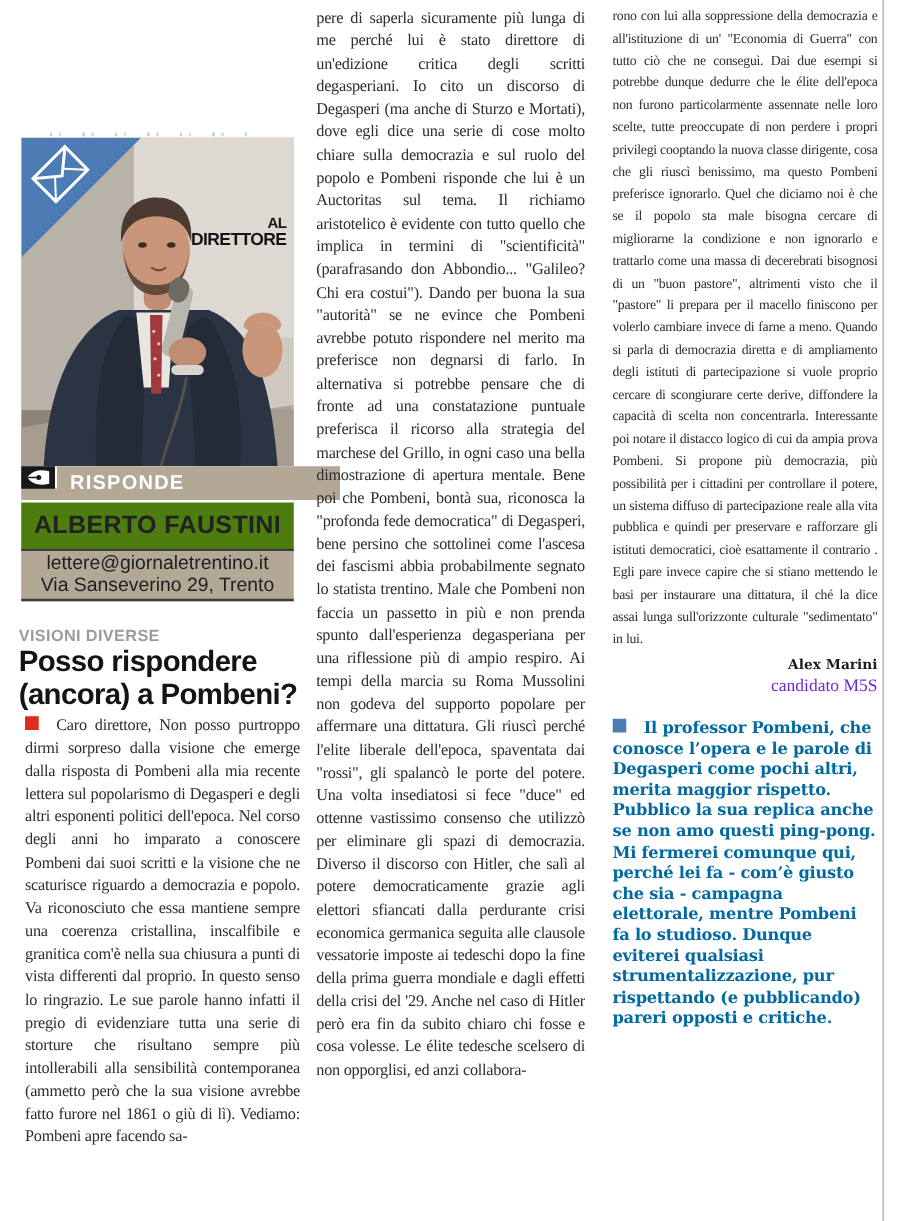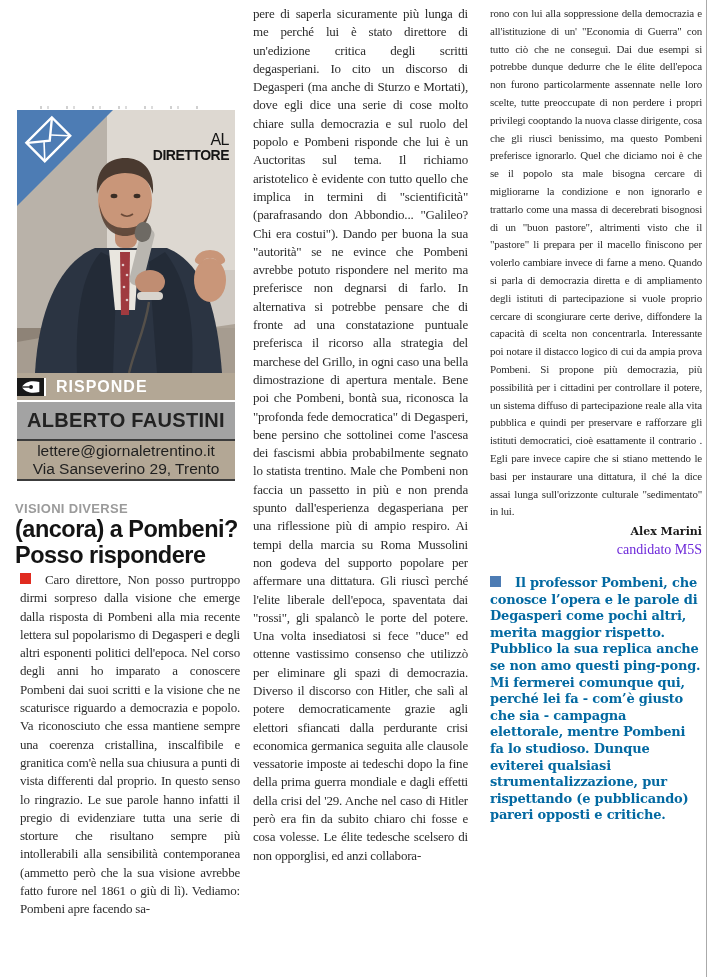--- a/index.html
+++ b/index.html
@@ -46,46 +46,46 @@
   .corner-triangle svg {
     position:absolute; left:12px; top:14px;
     transform:rotate(-45deg);
   }
   .photo-label {
     position:absolute; right:6px; top:22px; text-align:right;
     font-family:"Liberation Sans", sans-serif;
     color:#151515; line-height:1.0; letter-spacing:-.5px;
   }
   .photo-label .l1 { font-size:26px; font-weight:bold; }
-  .photo-label .l2 { font-size:16px; font-weight:normal; }
+  .photo-label .l2 { font-size:12px; font-weight:bold;margin-top:40px; }
   .photo-label .l3 { font-size:14px; font-weight:bold; }
 
   
   .risponde-bar {
-    position:absolute; left:17px; top:373px; width:218px; height:27px;
-    background:var(--tan,#b3a795); display:flex; align-items:center;
+    position:absolute; left:17px; top:373px; width:255px; height:27px;
+    background:var(--tan,#b3a795); display:flex; align-items:flex-start;
   }
   .risponde-bar .nib-box {
     width:29px; background:#181818; display:flex;
     align-items:center; justify-content:center; flex:none;
     border-right:2px solid #fff;
   }
   .risponde-bar .risponde-label {
     font-family:"Liberation Sans", sans-serif; font-weight:bold;
     font-size:16px; color:#fff; letter-spacing:1px;
     align-self:center; padding-left:10px;
   }
 
   .editor-name {
     position:absolute; left:17px; top:400px; width:218px; height:41px;
     border-top:2px solid #fff; border-bottom:2px solid #3c3c3c;
     display:flex; align-items:center; justify-content:center;
     font-family:"Liberation Sans", sans-serif;
     font-size:20px; font-weight:600; color:#222; letter-spacing:.3px;
-    background:#a3a3a3;
+    background:#4d7c0f;
   }
   .contact-box {
     position:absolute; left:17px; top:441px; width:218px; height:40px;
     background:var(--tan,#b3a795); border-bottom:2px solid #3c3c3c;
     display:flex; flex-direction:column; align-items:center; justify-content:center;
     font-family:"Liberation Sans", sans-serif;
     font-size:15.5px; color:#1f1f1f; line-height:18px;
   }
 
   
@@ -221,22 +221,22 @@
 
 <div class="editor-name">ALBERTO FAUSTINI</div>
 
 <div class="contact-box">
   <div>lettere@giornaletrentino.it</div>
   <div>Via Sanseverino 29, Trento</div>
 </div>
 
 <div class="kicker">VISIONI DIVERSE</div>
 <div class="headline">
+  <div>Posso rispondere</div>
   <div>(ancora) a Pombeni?</div>
-  <div>Posso rispondere</div>
 </div>
 
 <div class="col-left-text">
   <p class="bodytext"><span class="bullet red"></span><span>Caro direttore, Non posso purtroppo dirmi sorpreso dalla visione che emerge dalla risposta di Pombeni alla mia recente lettera sul popolarismo di Degasperi e degli altri esponenti politici dell'epoca. Nel corso degli anni ho imparato a conoscere Pombeni dai suoi scritti e la visione che ne scaturisce riguardo a democrazia e popolo. Va riconosciuto che essa mantiene sempre una coerenza cristallina, inscalfibile e granitica com'è nella sua chiusura a punti di vista differenti dal proprio. In questo senso lo ringrazio. Le sue parole hanno infatti il pregio di evidenziare tutta una serie di storture che risultano sempre più intollerabili alla sensibilità contemporanea (ammetto però che la sua visione avrebbe fatto furore nel 1861 o giù di lì). Vediamo: Pombeni apre facendo sa-</span></p>
 </div>
 
 <div class="col-mid">
   <p class="bodytext">pere di saperla sicuramente più lunga di me perché lui è stato direttore di un'edizione critica degli scritti degasperiani. Io cito un discorso di Degasperi (ma anche di Sturzo e Mortati), dove egli dice una serie di cose molto chiare sulla democrazia e sul ruolo del popolo e Pombeni risponde che lui è un Auctoritas sul tema. Il richiamo aristotelico è evidente con tutto quello che implica in termini di "scientificità" (parafrasando don Abbondio... "Galileo? Chi era costui"). Dando per buona la sua "autorità" se ne evince che Pombeni avrebbe potuto rispondere nel merito ma preferisce non degnarsi di farlo. In alternativa si potrebbe pensare che di fronte ad una constatazione puntuale preferisca il ricorso alla strategia del marchese del Grillo, in ogni caso una bella dimostrazione di apertura mentale. Bene poi che Pombeni, bontà sua, riconosca la "profonda fede democratica" di Degasperi, bene persino che sottolinei come l'ascesa dei fascismi abbia probabilmente segnato lo statista trentino. Male che Pombeni non faccia un passetto in più e non prenda spunto dall'esperienza degasperiana per una riflessione più di ampio respiro. Ai tempi della marcia su Roma Mussolini non godeva del supporto popolare per affermare una dittatura. Gli riuscì perché l'elite liberale dell'epoca, spaventata dai "rossi", gli spalancò le porte del potere. Una volta insediatosi si fece "duce" ed ottenne vastissimo consenso che utilizzò per eliminare gli spazi di democrazia. Diverso il discorso con Hitler, che salì al potere democraticamente grazie agli elettori sfiancati dalla perdurante crisi economica germanica seguita alle clausole vessatorie imposte ai tedeschi dopo la fine della prima guerra mondiale e dagli effetti della crisi del '29. Anche nel caso di Hitler però era fin da subito chiaro chi fosse e cosa volesse. Le élite tedesche scelsero di non opporglisi, ed anzi collabora-</p>
 </div>
 

